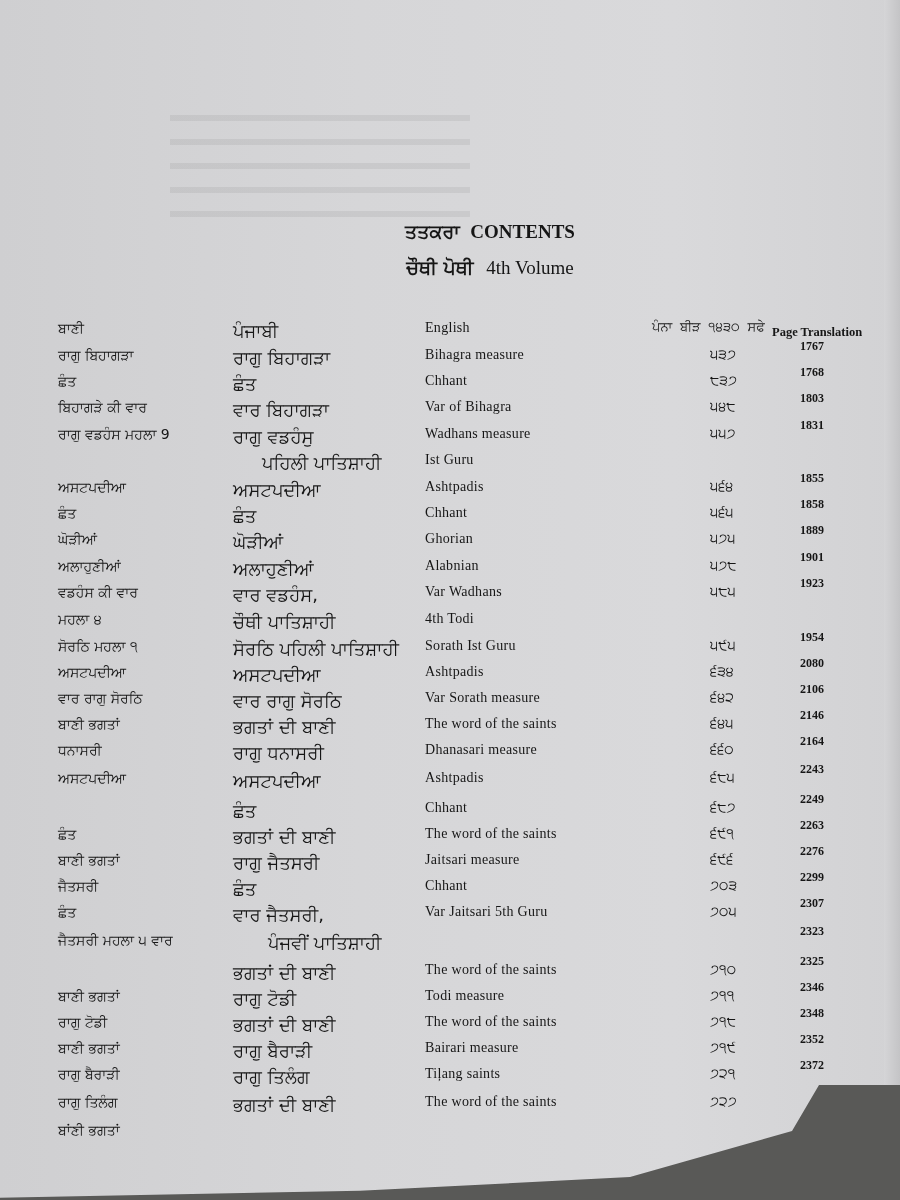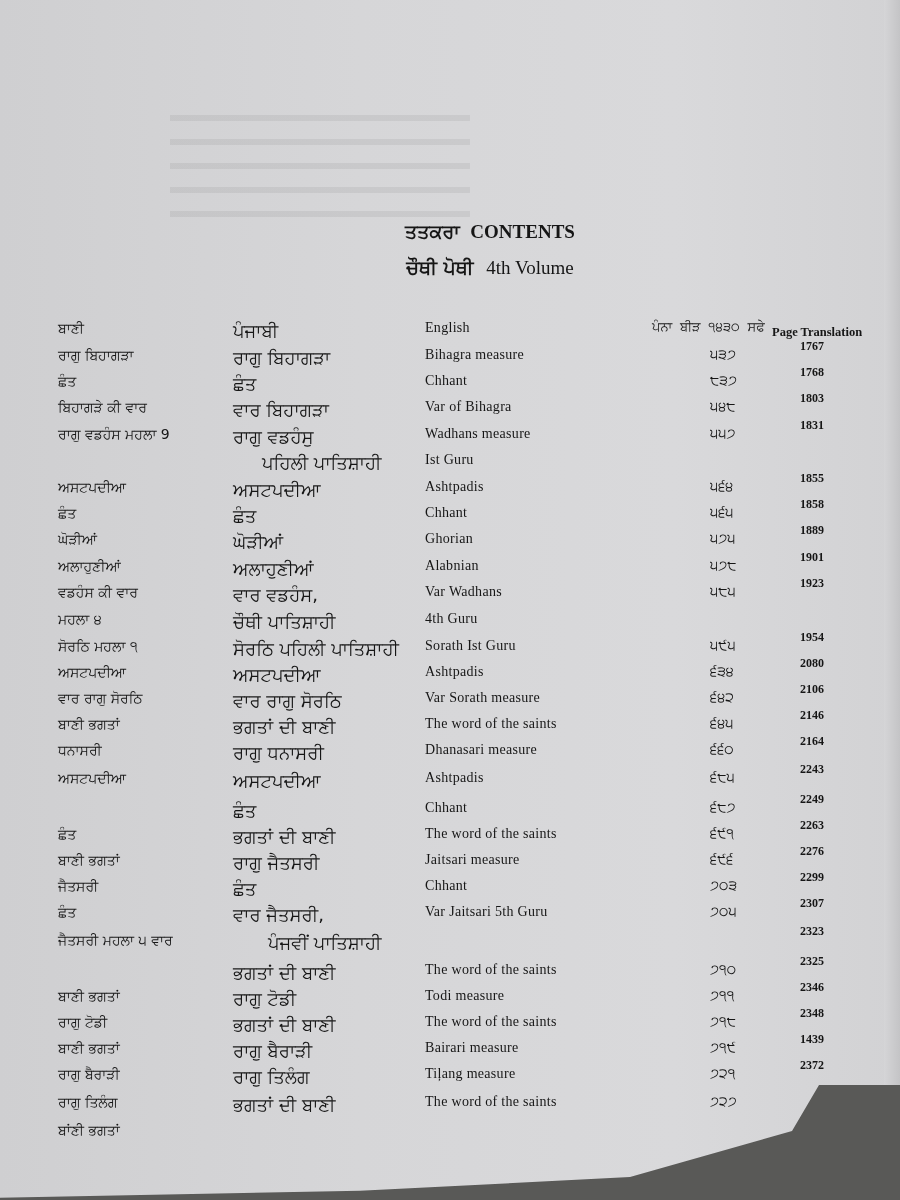--- a/index.html
+++ b/index.html
@@ -140,21 +140,21 @@
       <div class="row" style="top: 584px;">
         <span class="cell c-bani">ਵਡਹੰਸ ਕੀ ਵਾਰ</span>
         <span class="cell c-pun">ਵਾਰ ਵਡਹੰਸ,</span>
         <span class="cell c-eng">Var Wadhans</span>
         <span class="cell c-gpage">੫੮੫</span>
         <span class="cell c-tpage" style="top: -8px;">1923</span>
       </div>
       <div class="row" style="top: 611px;">
         <span class="cell c-bani">ਮਹਲਾ ੪</span>
         <span class="cell c-pun">ਚੌਥੀ ਪਾਤਿਸ਼ਾਹੀ</span>
-        <span class="cell c-eng">4th Guru</span>
+        <span class="cell c-eng">4th Todi</span>
         <span class="cell c-gpage"></span>
         <span class="cell c-tpage" style="top: -8px;"></span>
       </div>
       <div class="row" style="top: 638px;">
         <span class="cell c-bani">ਸੋਰਠਿ ਮਹਲਾ ੧</span>
         <span class="cell c-pun">ਸੋਰਠਿ ਪਹਿਲੀ ਪਾਤਿਸ਼ਾਹੀ</span>
         <span class="cell c-eng">Sorath Ist Guru</span>
         <span class="cell c-gpage">੫੯੫</span>
         <span class="cell c-tpage" style="top: -8px;">1954</span>
       </div>
@@ -254,26 +254,26 @@
         <span class="cell c-pun">ਭਗਤਾਂ ਦੀ ਬਾਣੀ</span>
         <span class="cell c-eng">The word of the saints</span>
         <span class="cell c-gpage">੭੧੮</span>
         <span class="cell c-tpage" style="top: -8px;">2348</span>
       </div>
       <div class="row" style="top: 1040px;">
         <span class="cell c-bani">ਬਾਣੀ ਭਗਤਾਂ</span>
         <span class="cell c-pun">ਰਾਗੁ ਬੈਰਾੜੀ</span>
         <span class="cell c-eng">Bairari measure</span>
         <span class="cell c-gpage">੭੧੯</span>
-        <span class="cell c-tpage" style="top: -8px;">1439</span>
+        <span class="cell c-tpage" style="top: -8px;">2352</span>
       </div>
       <div class="row" style="top: 1066px;">
         <span class="cell c-bani">ਰਾਗੁ ਬੈਰਾੜੀ</span>
         <span class="cell c-pun">ਰਾਗੁ ਤਿਲੰਗ</span>
-        <span class="cell c-eng">Tiļang measure</span>
+        <span class="cell c-eng">Tiļang saints</span>
         <span class="cell c-gpage">੭੨੧</span>
         <span class="cell c-tpage" style="top: -8px;">2372</span>
       </div>
       <div class="row" style="top: 1094px;">
         <span class="cell c-bani">ਰਾਗੁ ਤਿਲੰਗ</span>
         <span class="cell c-pun">ਭਗਤਾਂ ਦੀ ਬਾਣੀ</span>
         <span class="cell c-eng">The word of the saints</span>
         <span class="cell c-gpage">੭੨੭</span>
         <span class="cell c-tpage" style="top: -8px;"></span>
       </div>

